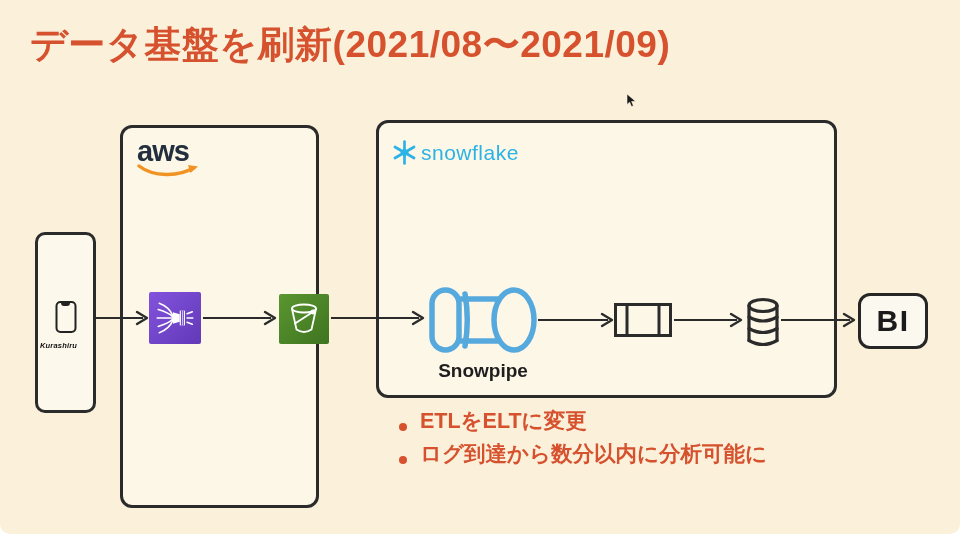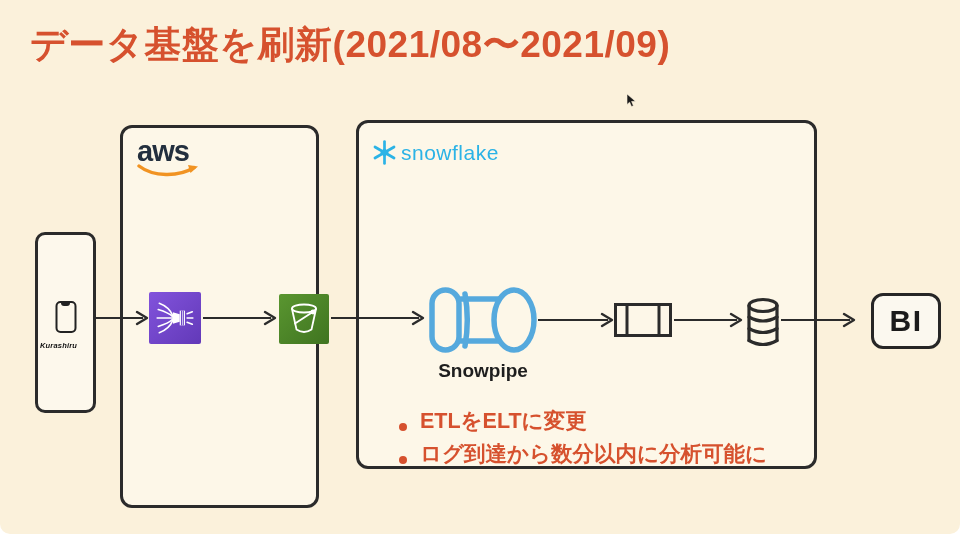--- a/index.html
+++ b/index.html
@@ -7,21 +7,21 @@
     font-family: "Liberation Sans", "DejaVu Sans", sans-serif; }
   #slide { position: relative; width: 960px; height: 534px; background: #FBF1DB;
     border-radius: 0 0 10px 10px; overflow: hidden; padding-left: 24px; }
 
   .title { position: absolute; left: 30px; top: 20px; font-size: 37px; font-weight: 800;
     color: #D6512E; letter-spacing: 0.5px; white-space: nowrap; }
 
   .panel { position: absolute; border: 3px solid #2B2B2B; border-radius: 12px; background: #FDF7E8; }
   #kurashiru-box { left: 35px; top: 232px; width: 61px; height: 181px; border-radius: 10px; background: #FDF8EC; }
   #aws-box { left: 120px; top: 125px; width: 199px; height: 383px; }
-  #snowflake-box { left: 356px; top: 120px; width: 461px; height: 349px; }
+  #snowflake-box { left: 376px; top: 120px; width: 461px; height: 278px; }
 
   
   .phone { position: absolute; left: 50%; top: 66px; transform: translateX(-50%);
     width: 21px; height: 32px; border: 2.5px solid #222; border-radius: 5px; }
   .phone .notch { position: absolute; left: 50%; top: -1px; transform: translateX(-50%);
     width: 9px; height: 4px; background: #222; border-radius: 0 0 3px 3px; }
   .kurashiru-label { position: absolute; left: 0; right: 16px; top: 106px; text-align: center;
     font-size: 7.5px; font-weight: 700; font-style: italic; color: #111; letter-spacing: 0.2px;
     display: flex; align-items: center; justify-content: center; gap: 2px; }
 
@@ -50,21 +50,21 @@
   
   #streamtask-svg { position: absolute; left: 614px; top: 303px; }
   #streamtask-label { position: absolute; left: 584px; top: 343px; width: 118px; text-align: center;
     font-size: 13px; font-weight: 800; color: #1E1E1E; line-height: 16px; }
 
   #db-svg { position: absolute; left: 745px; top: 297px; }
 
   #bi-box { position: absolute; left: 858px; top: 293px; width: 70px; height: 56px;
     border: 3.5px solid #262626; border-radius: 12px; background: #FBF8EF;
     display: flex; align-items: center; justify-content: center;
-    font-size: 30px; font-weight: 800; color: #1B1B1B; letter-spacing: 1.5px; margin-left: 13px; }
+    font-size: 30px; font-weight: 800; color: #1B1B1B; letter-spacing: 1.5px; }
 
   #arrows { position: absolute; left: 0; top: 0; pointer-events: none; }
   #cursor { position: absolute; left: 626px; top: 93px; }
 
   .bullets { position: absolute; left: 397px; top: 408px; }
   .bullet-line { display: flex; align-items: center; margin-bottom: 6px;
     font-size: 21.5px; font-weight: 800; color: #D6512E; line-height: 27px; white-space: nowrap; }
   .bullet-dot { width: 8px; height: 8px; border-radius: 50%; background: #D6512E;
     margin: 10px 13px 0 2px; flex: 0 0 auto; }
 </style>

